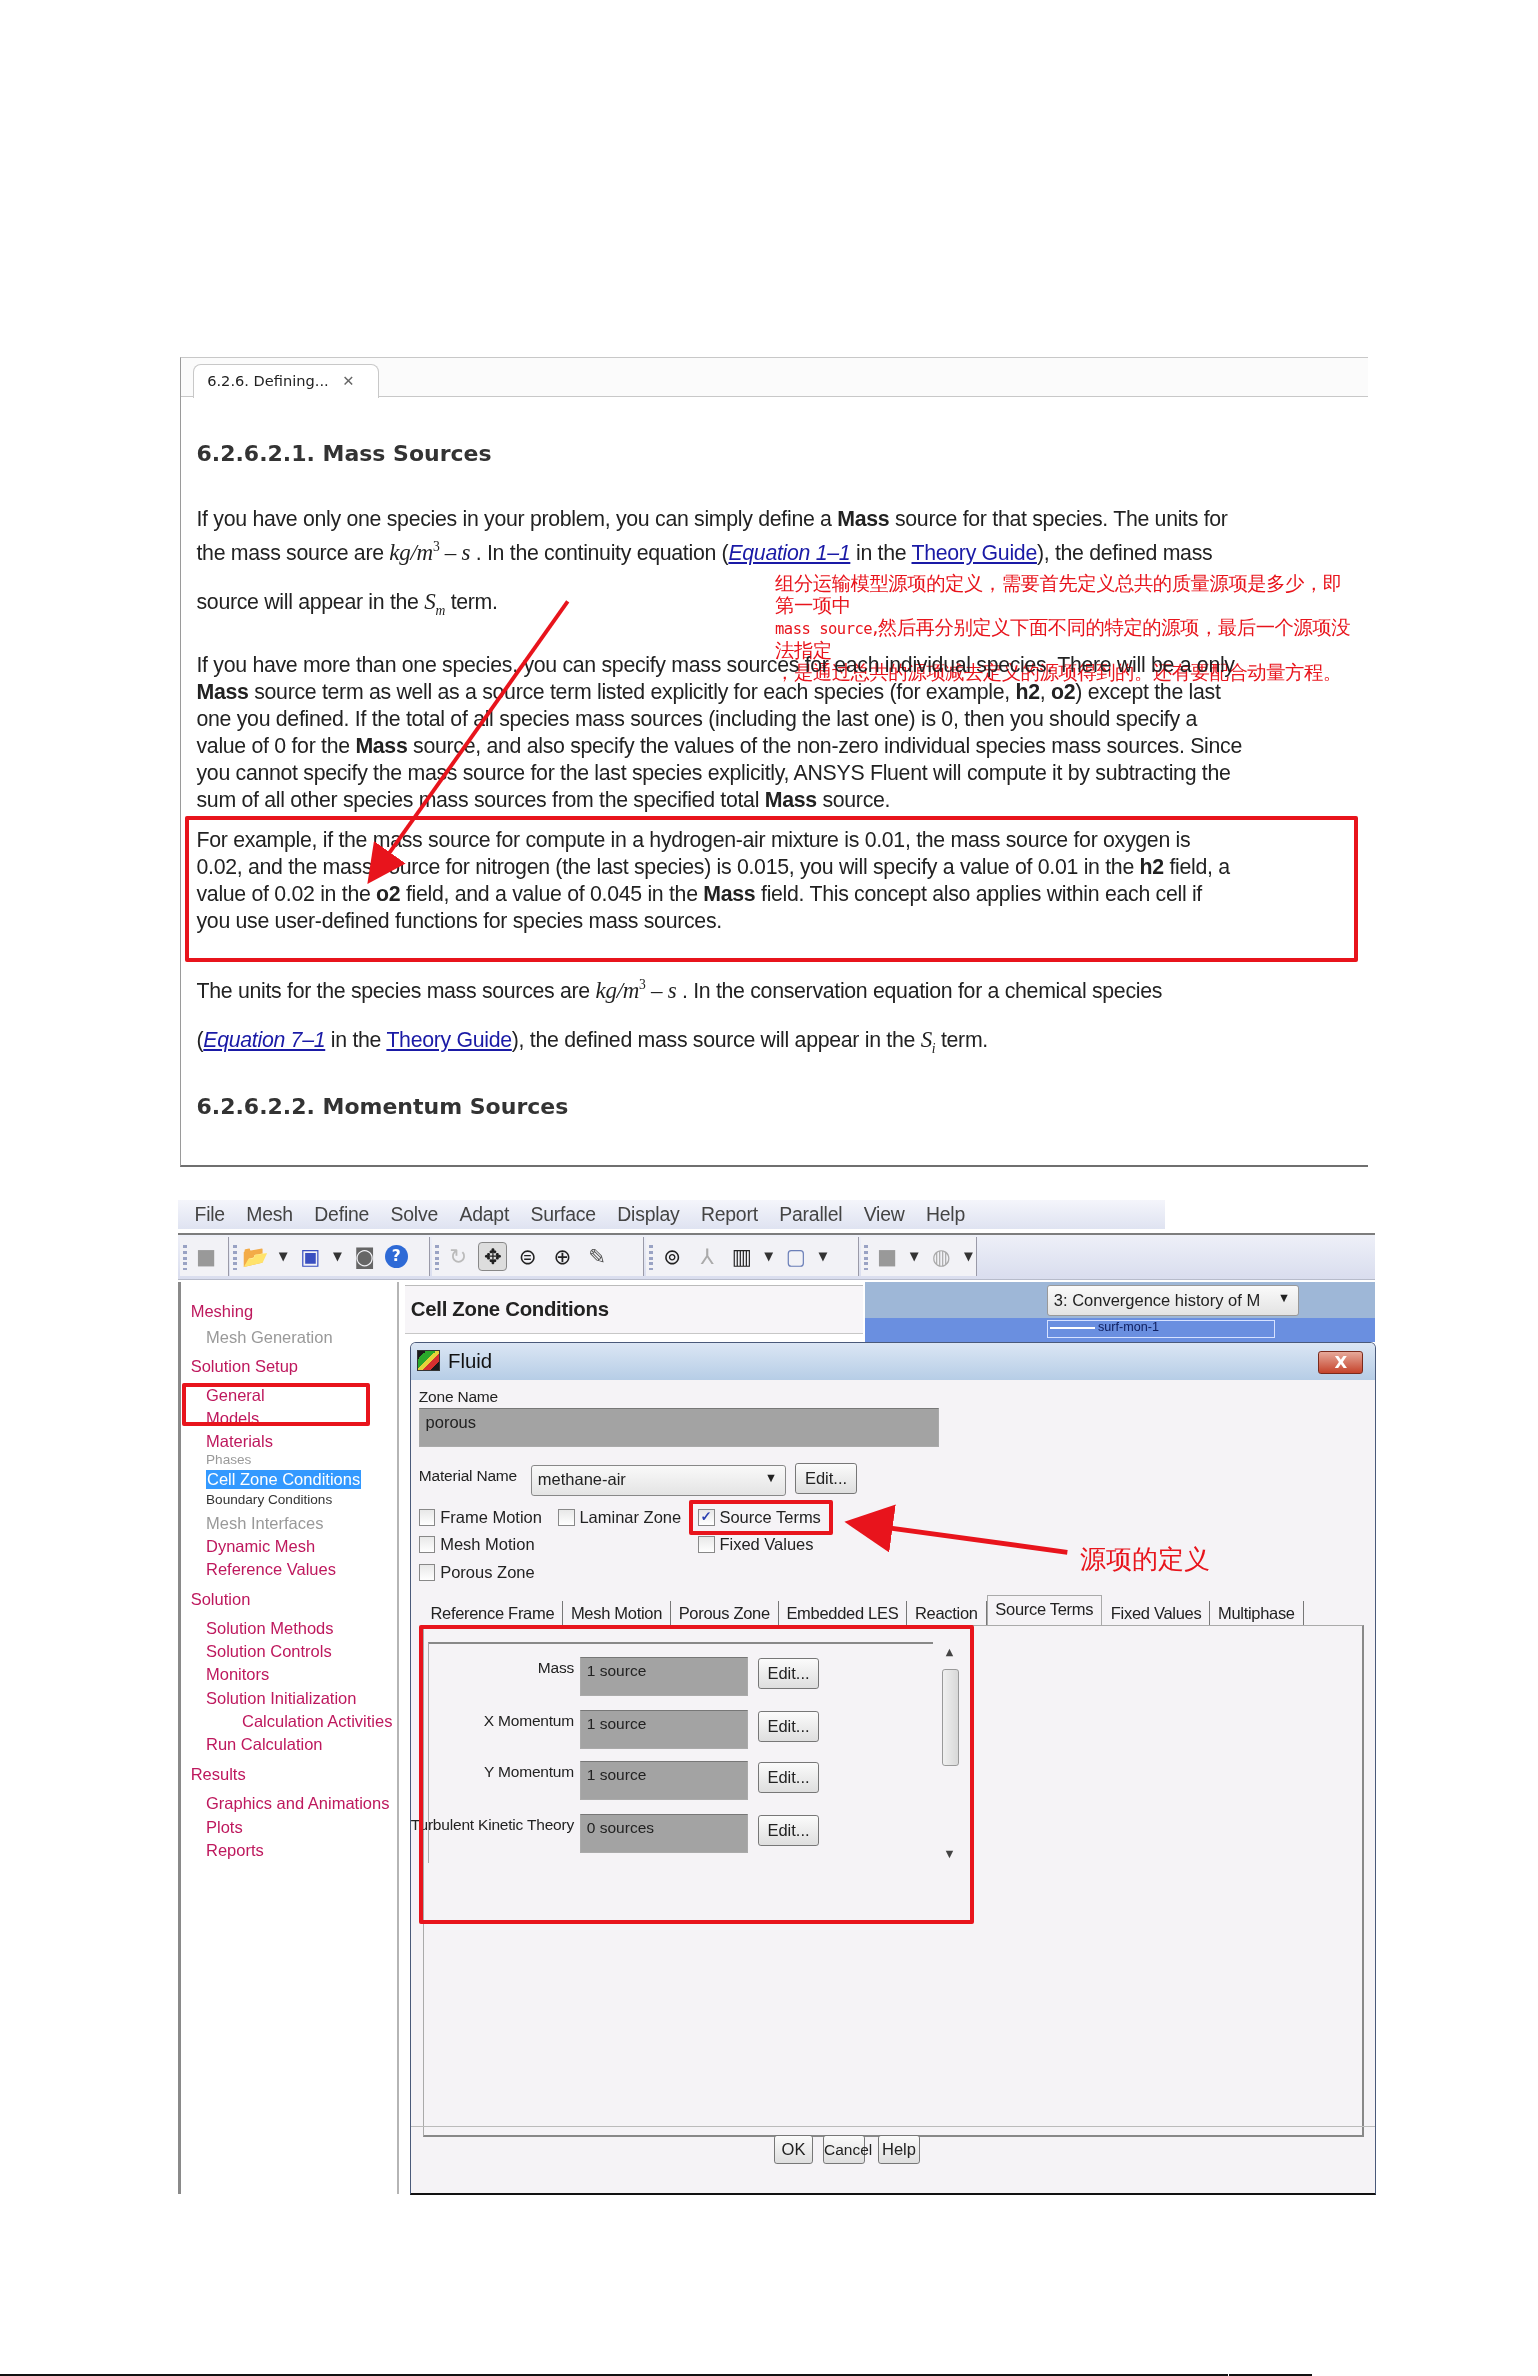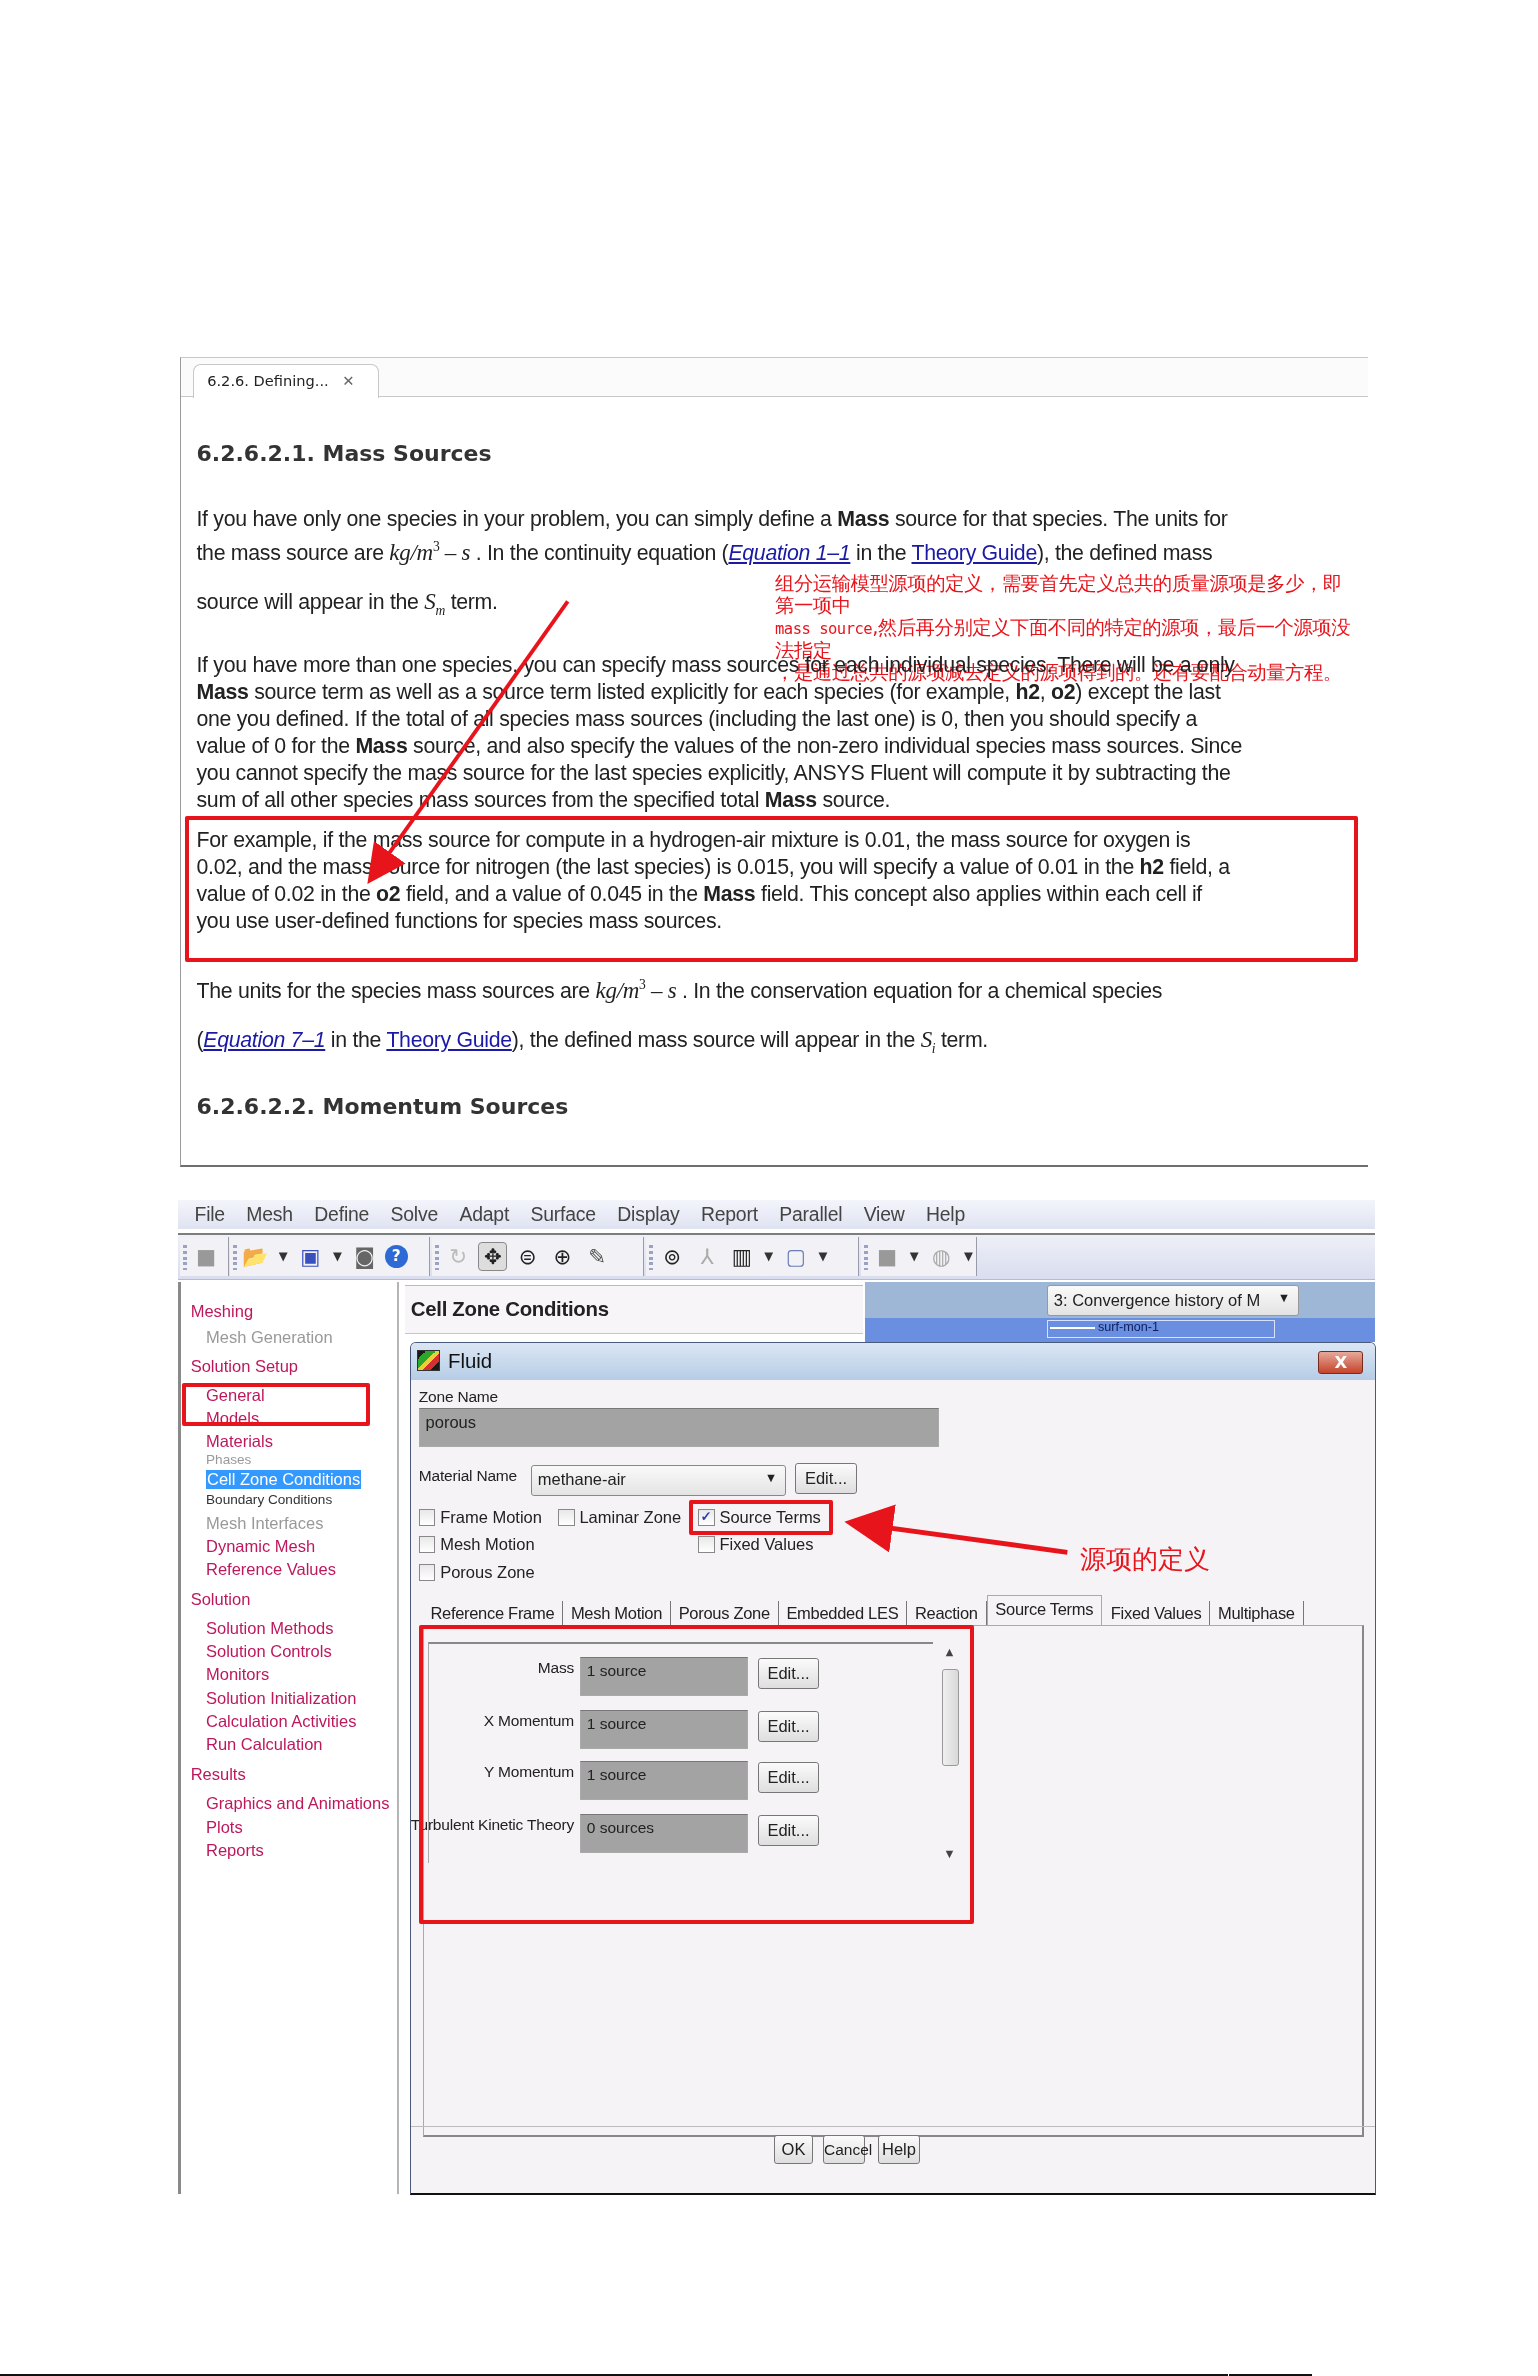--- a/index.html
+++ b/index.html
@@ -48,21 +48,21 @@
     letter-spacing: -0.5px;
   }
   .note-cn .mono { font-family: "DejaVu Sans Mono", monospace; font-size: 15.5px; }
   .redbox {
     position: absolute; border: 4.9px solid #e8141c; border-radius: 1.9px;
   }
 
   
   #fluent { left: 178px; top: 1200px; width: 1197px; height: 995px; background: #fff; }
   .menubar {
-    position: absolute; left: 0; top: 0; width: 1197px; height: 29px;
+    position: absolute; left: 0; top: 0; width: 987px; height: 29px;
     background: linear-gradient(#f4f5fb, #dfe3f1);
     display: flex; align-items: center; padding-left: 5.8px; gap: 0;
     font-family: "Liberation Sans", sans-serif; font-size: 19.4px; color: #444;
   }
   .menubar .mi { padding: 0 10.7px; cursor: pointer; letter-spacing: -0.2px; }
   .toolbar {
     position: absolute; left: 0; top: 33px; width: 1197px; height: 47px;
     background: linear-gradient(#eef0f8, #d9ddee);
     border-top: 2.9px solid #7d7d7d; border-bottom: 1.9px solid #b7bbca;
   }
@@ -286,21 +286,21 @@
     <span class="it sub sel" style="top:188px;">Cell Zone Conditions</span>
     <span class="it sub" style="top:210px; font-size:13.6px; color:#333;">Boundary Conditions</span>
     <span class="it sub dis" style="top:232px;">Mesh Interfaces</span>
     <span class="it sub" style="top:255px;">Dynamic Mesh</span>
     <span class="it sub" style="top:278px;">Reference Values</span>
     <span class="it sec" style="top:308px;">Solution</span>
     <span class="it sub" style="top:337px;">Solution Methods</span>
     <span class="it sub" style="top:360px;">Solution Controls</span>
     <span class="it sub" style="top:383px;">Monitors</span>
     <span class="it sub" style="top:407px;">Solution Initialization</span>
-    <span class="it sub" style="top:430px;">Calculation Activities</span>
+    <span class="it sub" style="top:430px;margin-left:36px;">Calculation Activities</span>
     <span class="it sub" style="top:453px;">Run Calculation</span>
     <span class="it sec" style="top:483px;">Results</span>
     <span class="it sub" style="top:512px;">Graphics and Animations</span>
     <span class="it sub" style="top:536px;">Plots</span>
     <span class="it sub" style="top:559px;">Reports</span>
   </div>
   <div class="redbox" style="left:3.9px; top:183px; width:188px; height:43px;"></div>
 
   <div class="czc-header">
     <span>Cell Zone Conditions</span>

